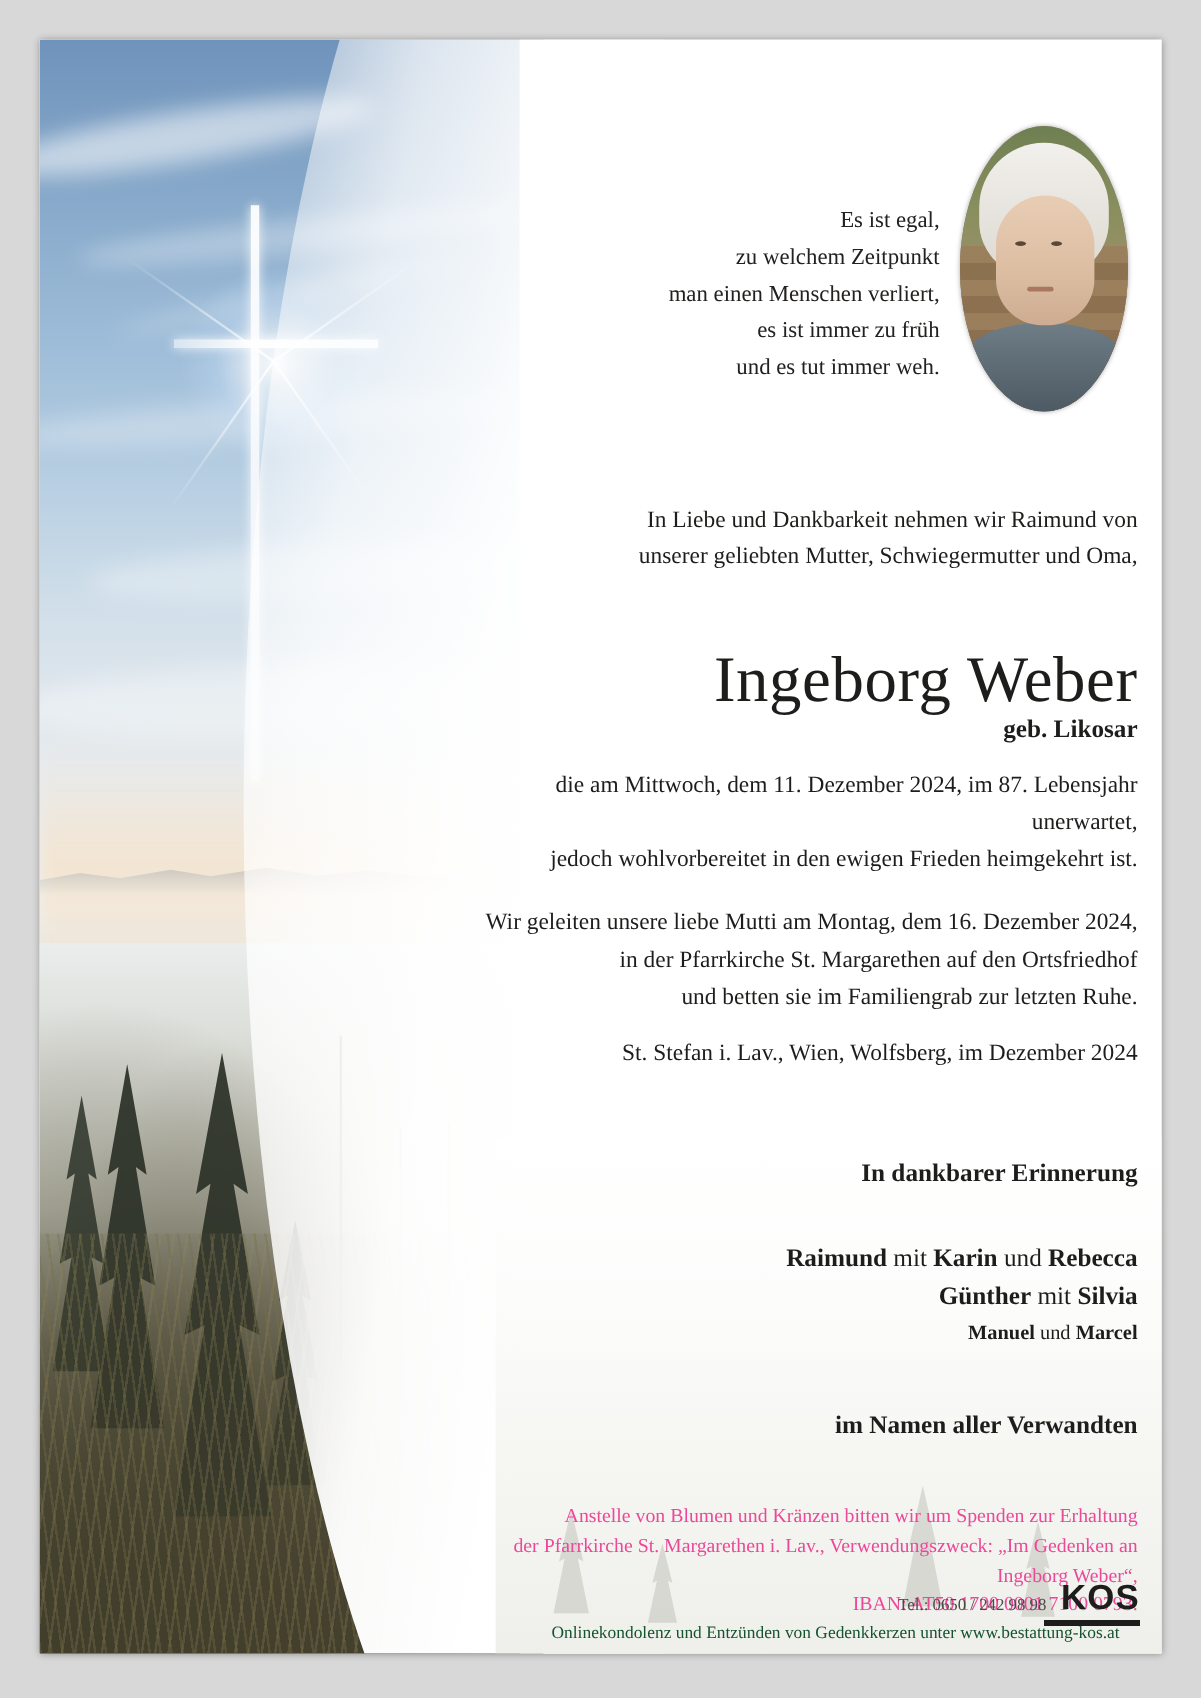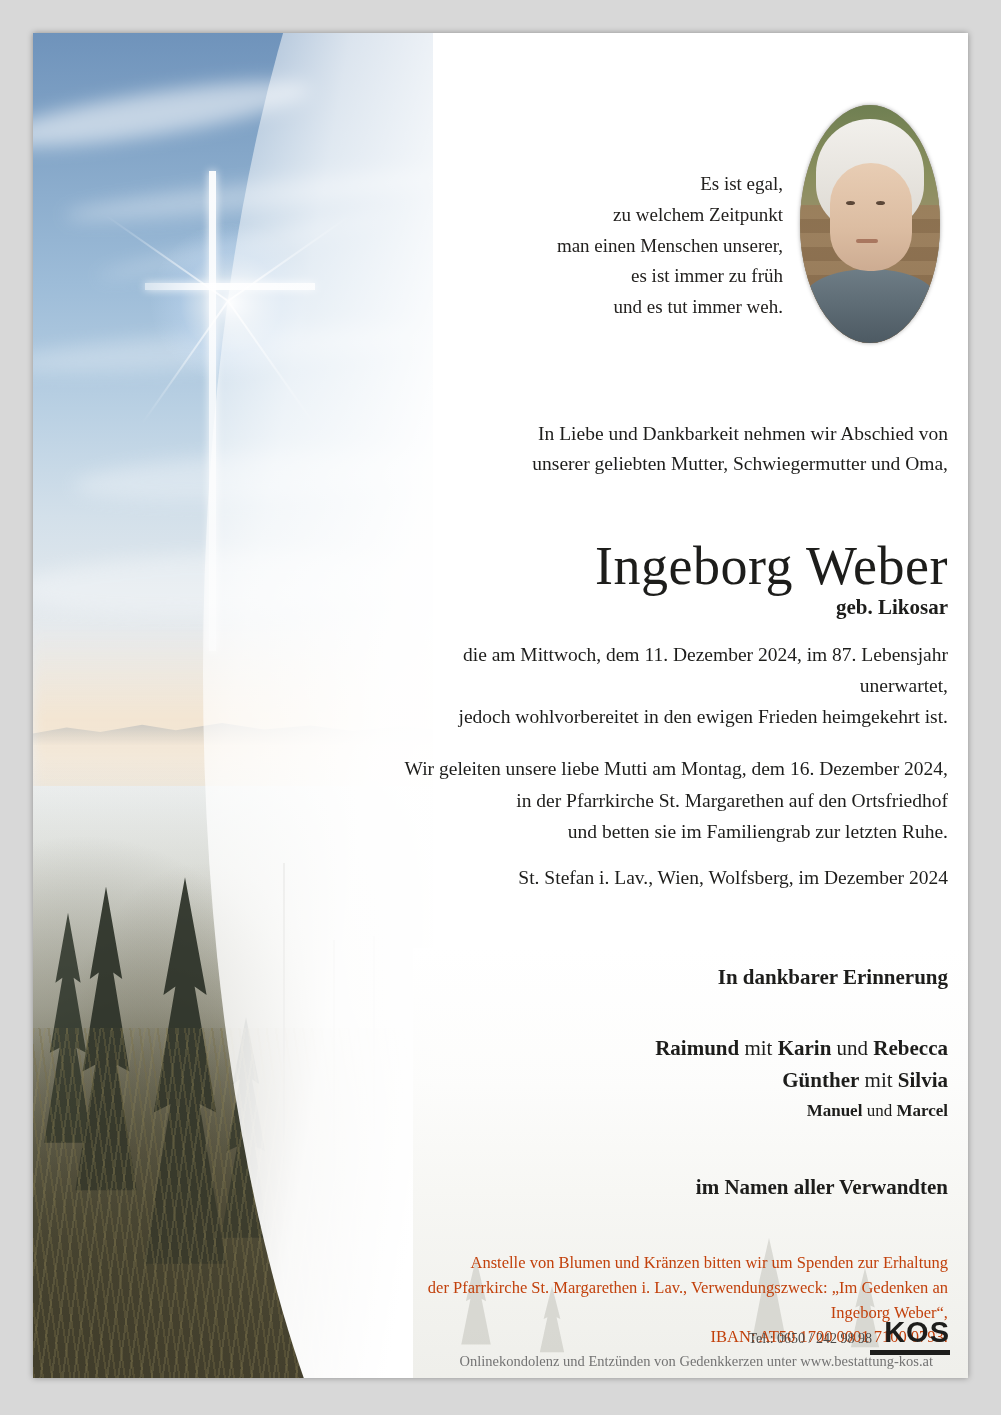--- a/index.html
+++ b/index.html
@@ -275,36 +275,36 @@
   .family2 { top: 1068px; font-size: 17px; }
   .family3 { top: 1142px; font-size: 21px; font-weight: bold; }
 
   .family1 .nm, .family2 .nm, .family3 { font-weight: bold; }
   .family1 .cj, .family2 .cj { font-weight: normal; }
 
   .donation {
     top: 1218px;
     font-size: 16.5px;
     line-height: 1.5;
-    color: #c2410c;
+    color: #ec4899;
   }
   .phone {
     position: absolute;
     right: 96px;
     top: 1298px;
     font-size: 14px;
     color: #4a4a48;
   }
   .online {
     position: absolute;
     left: 0;
     top: 1320px;
     width: 560px;
     font-size: 14.5px;
-    color: #737373;
+    color: #14532d;
   }
 
   
   #logo {
     position: absolute;
     right: 18px;
     bottom: 18px;
     width: 80px;
     height: 44px;
     color: #1d1d1b;
@@ -368,38 +368,38 @@
     <div class="far-tree" style="left:120px;width:38px;height:92px;"></div>
     <div class="far-tree" style="left:330px;width:52px;height:140px;"></div>
     <div class="far-tree" style="left:430px;width:44px;height:110px;"></div>
   </div>
 
   <div id="content">
 
     <div class="poem">
       <div>Es ist egal,</div>
       <div>zu welchem Zeitpunkt</div>
-      <div>man einen Menschen unserer,</div>
+      <div>man einen Menschen verliert,</div>
       <div>es ist immer zu früh</div>
       <div>und es tut immer weh.</div>
     </div>
 
     <div id="portrait">
       <div class="bg"></div>
       <div class="wall"></div>
       <div class="body"></div>
       <div class="hair"></div>
       <div class="face"></div>
       <div class="eye l"></div>
       <div class="eye r"></div>
       <div class="mouth"></div>
     </div>
 
     <div class="block intro">
-      <div>In Liebe und Dankbarkeit nehmen wir Abschied von</div>
+      <div>In Liebe und Dankbarkeit nehmen wir Raimund von</div>
       <div>unserer geliebten Mutter, Schwiegermutter und Oma,</div>
     </div>
 
     <div class="block name">Ingeborg Weber</div>
     <div class="block geb">geb. Likosar</div>
 
     <div class="block death">
       <div>die am Mittwoch, dem 11. Dezember 2024, im 87. Lebensjahr unerwartet,</div>
       <div>jedoch wohlvorbereitet in den ewigen Frieden heimgekehrt ist.</div>
     </div>

